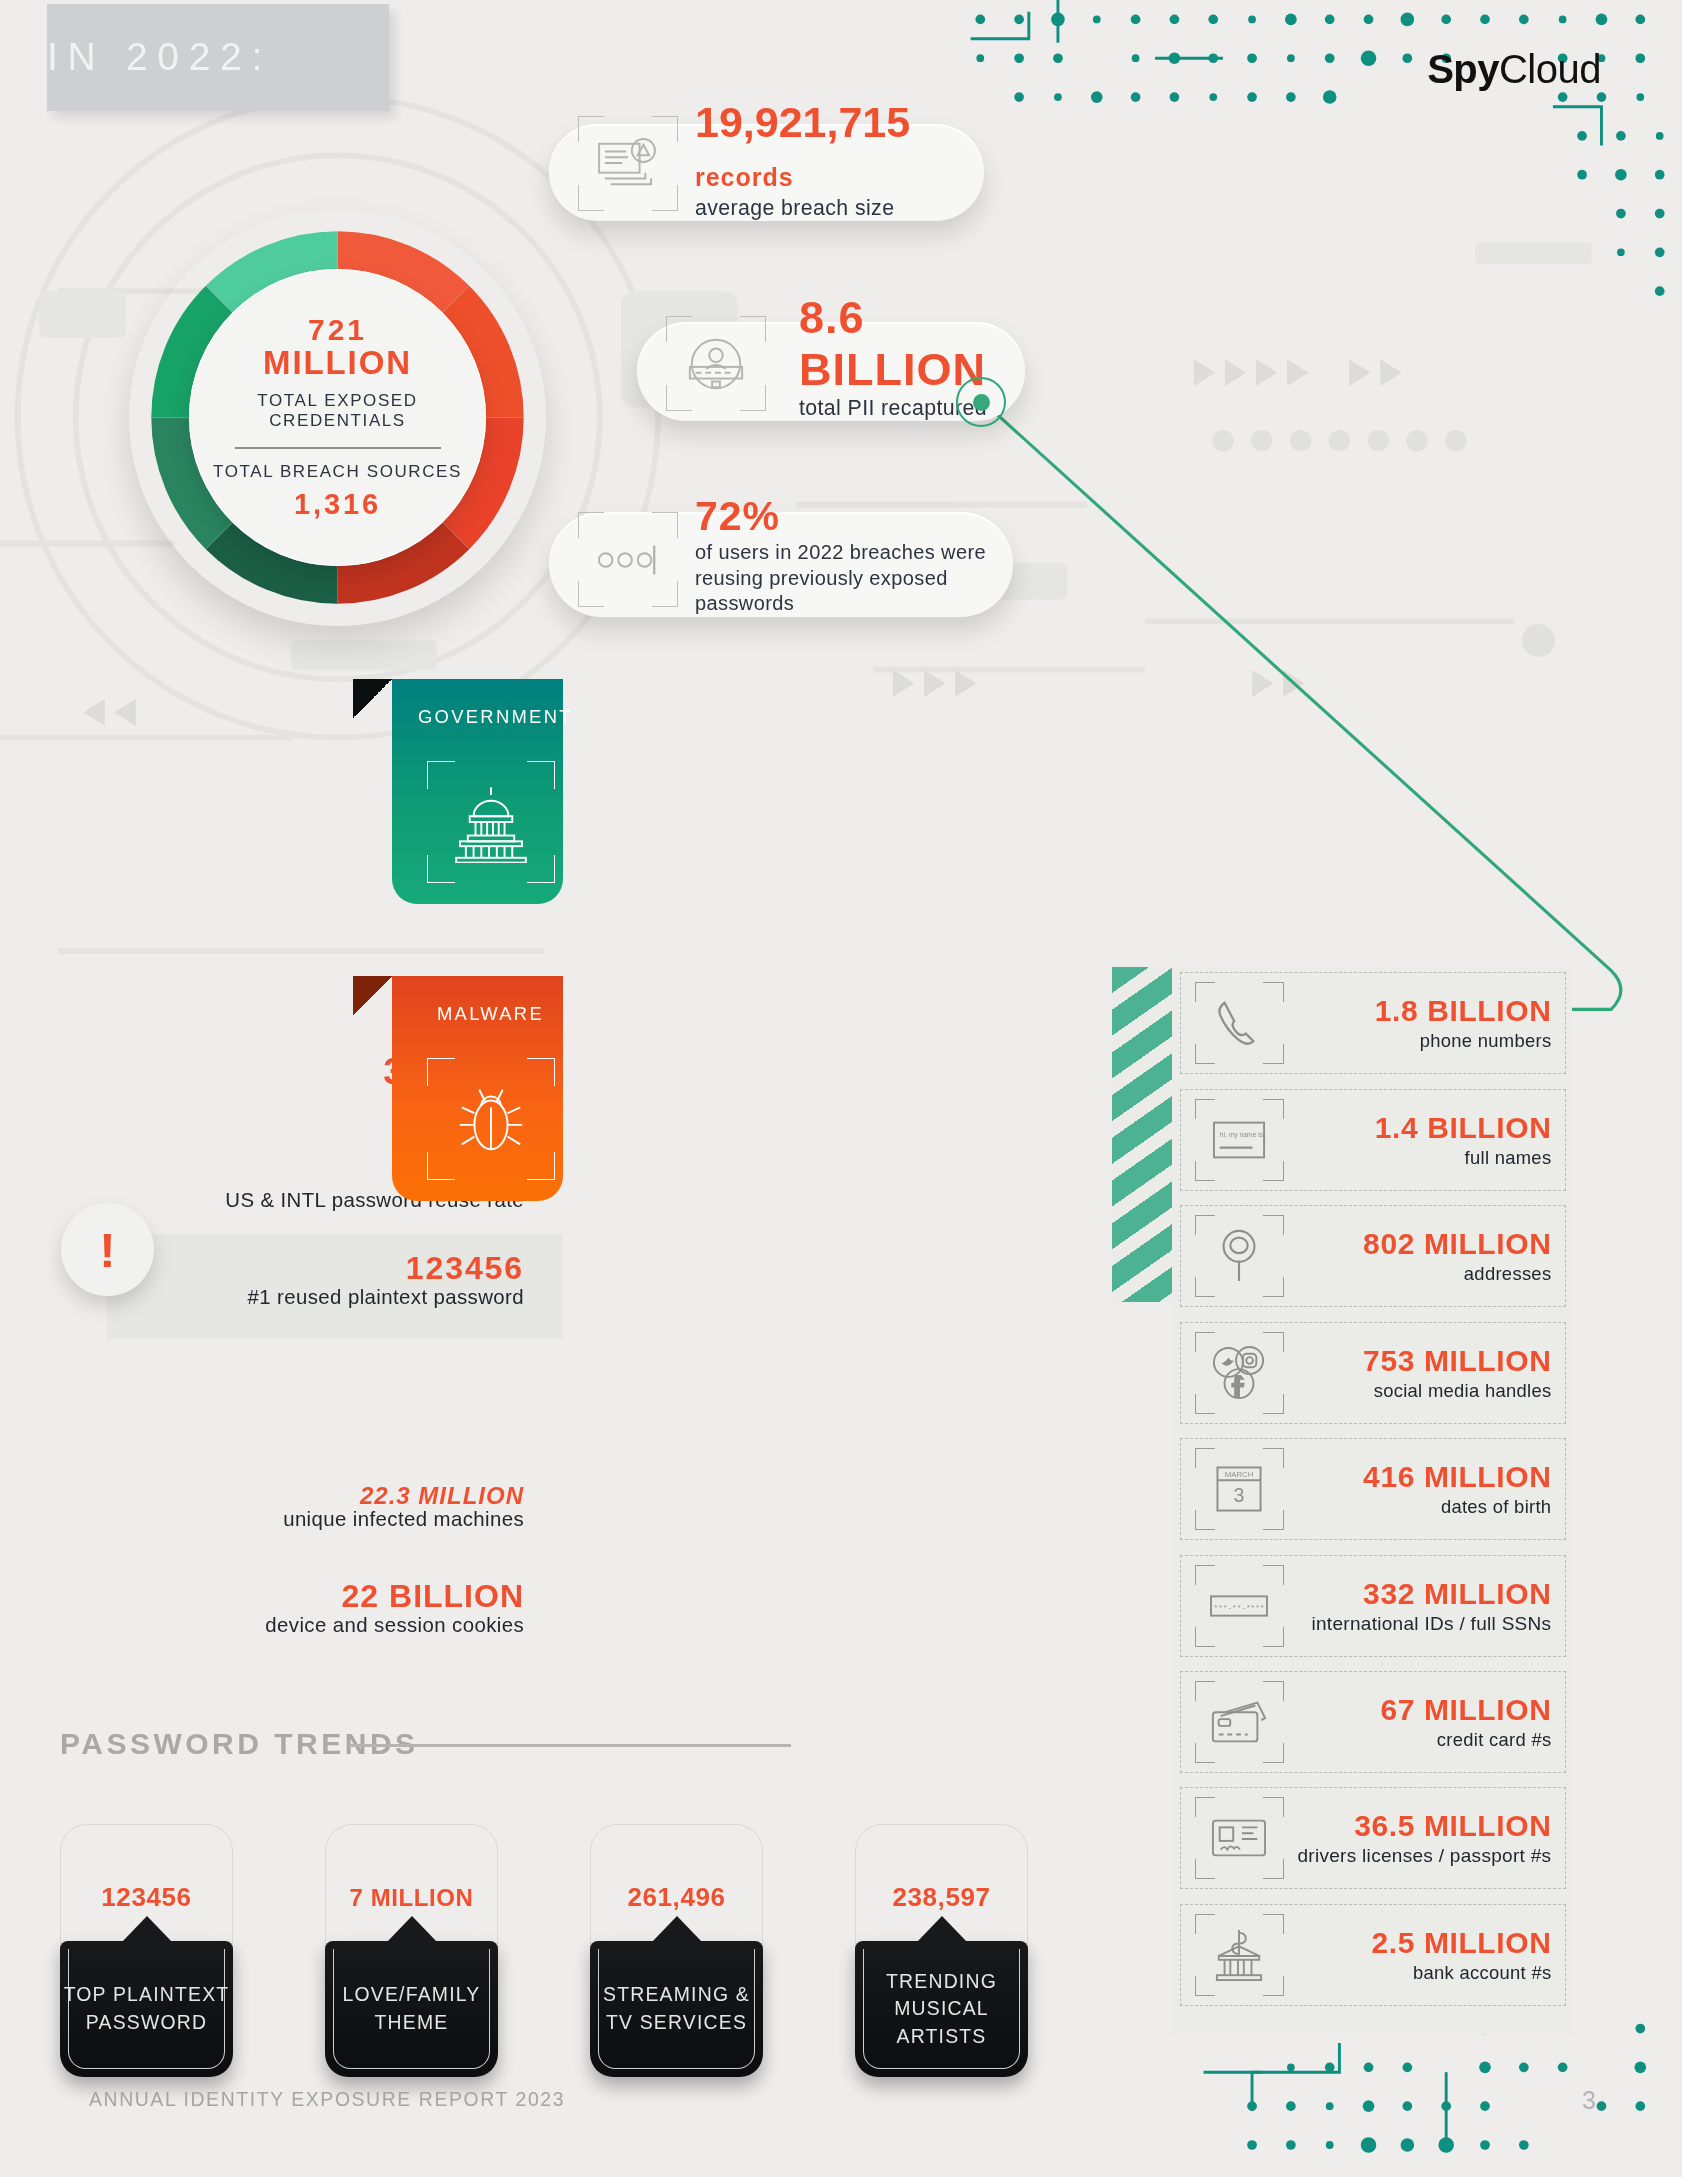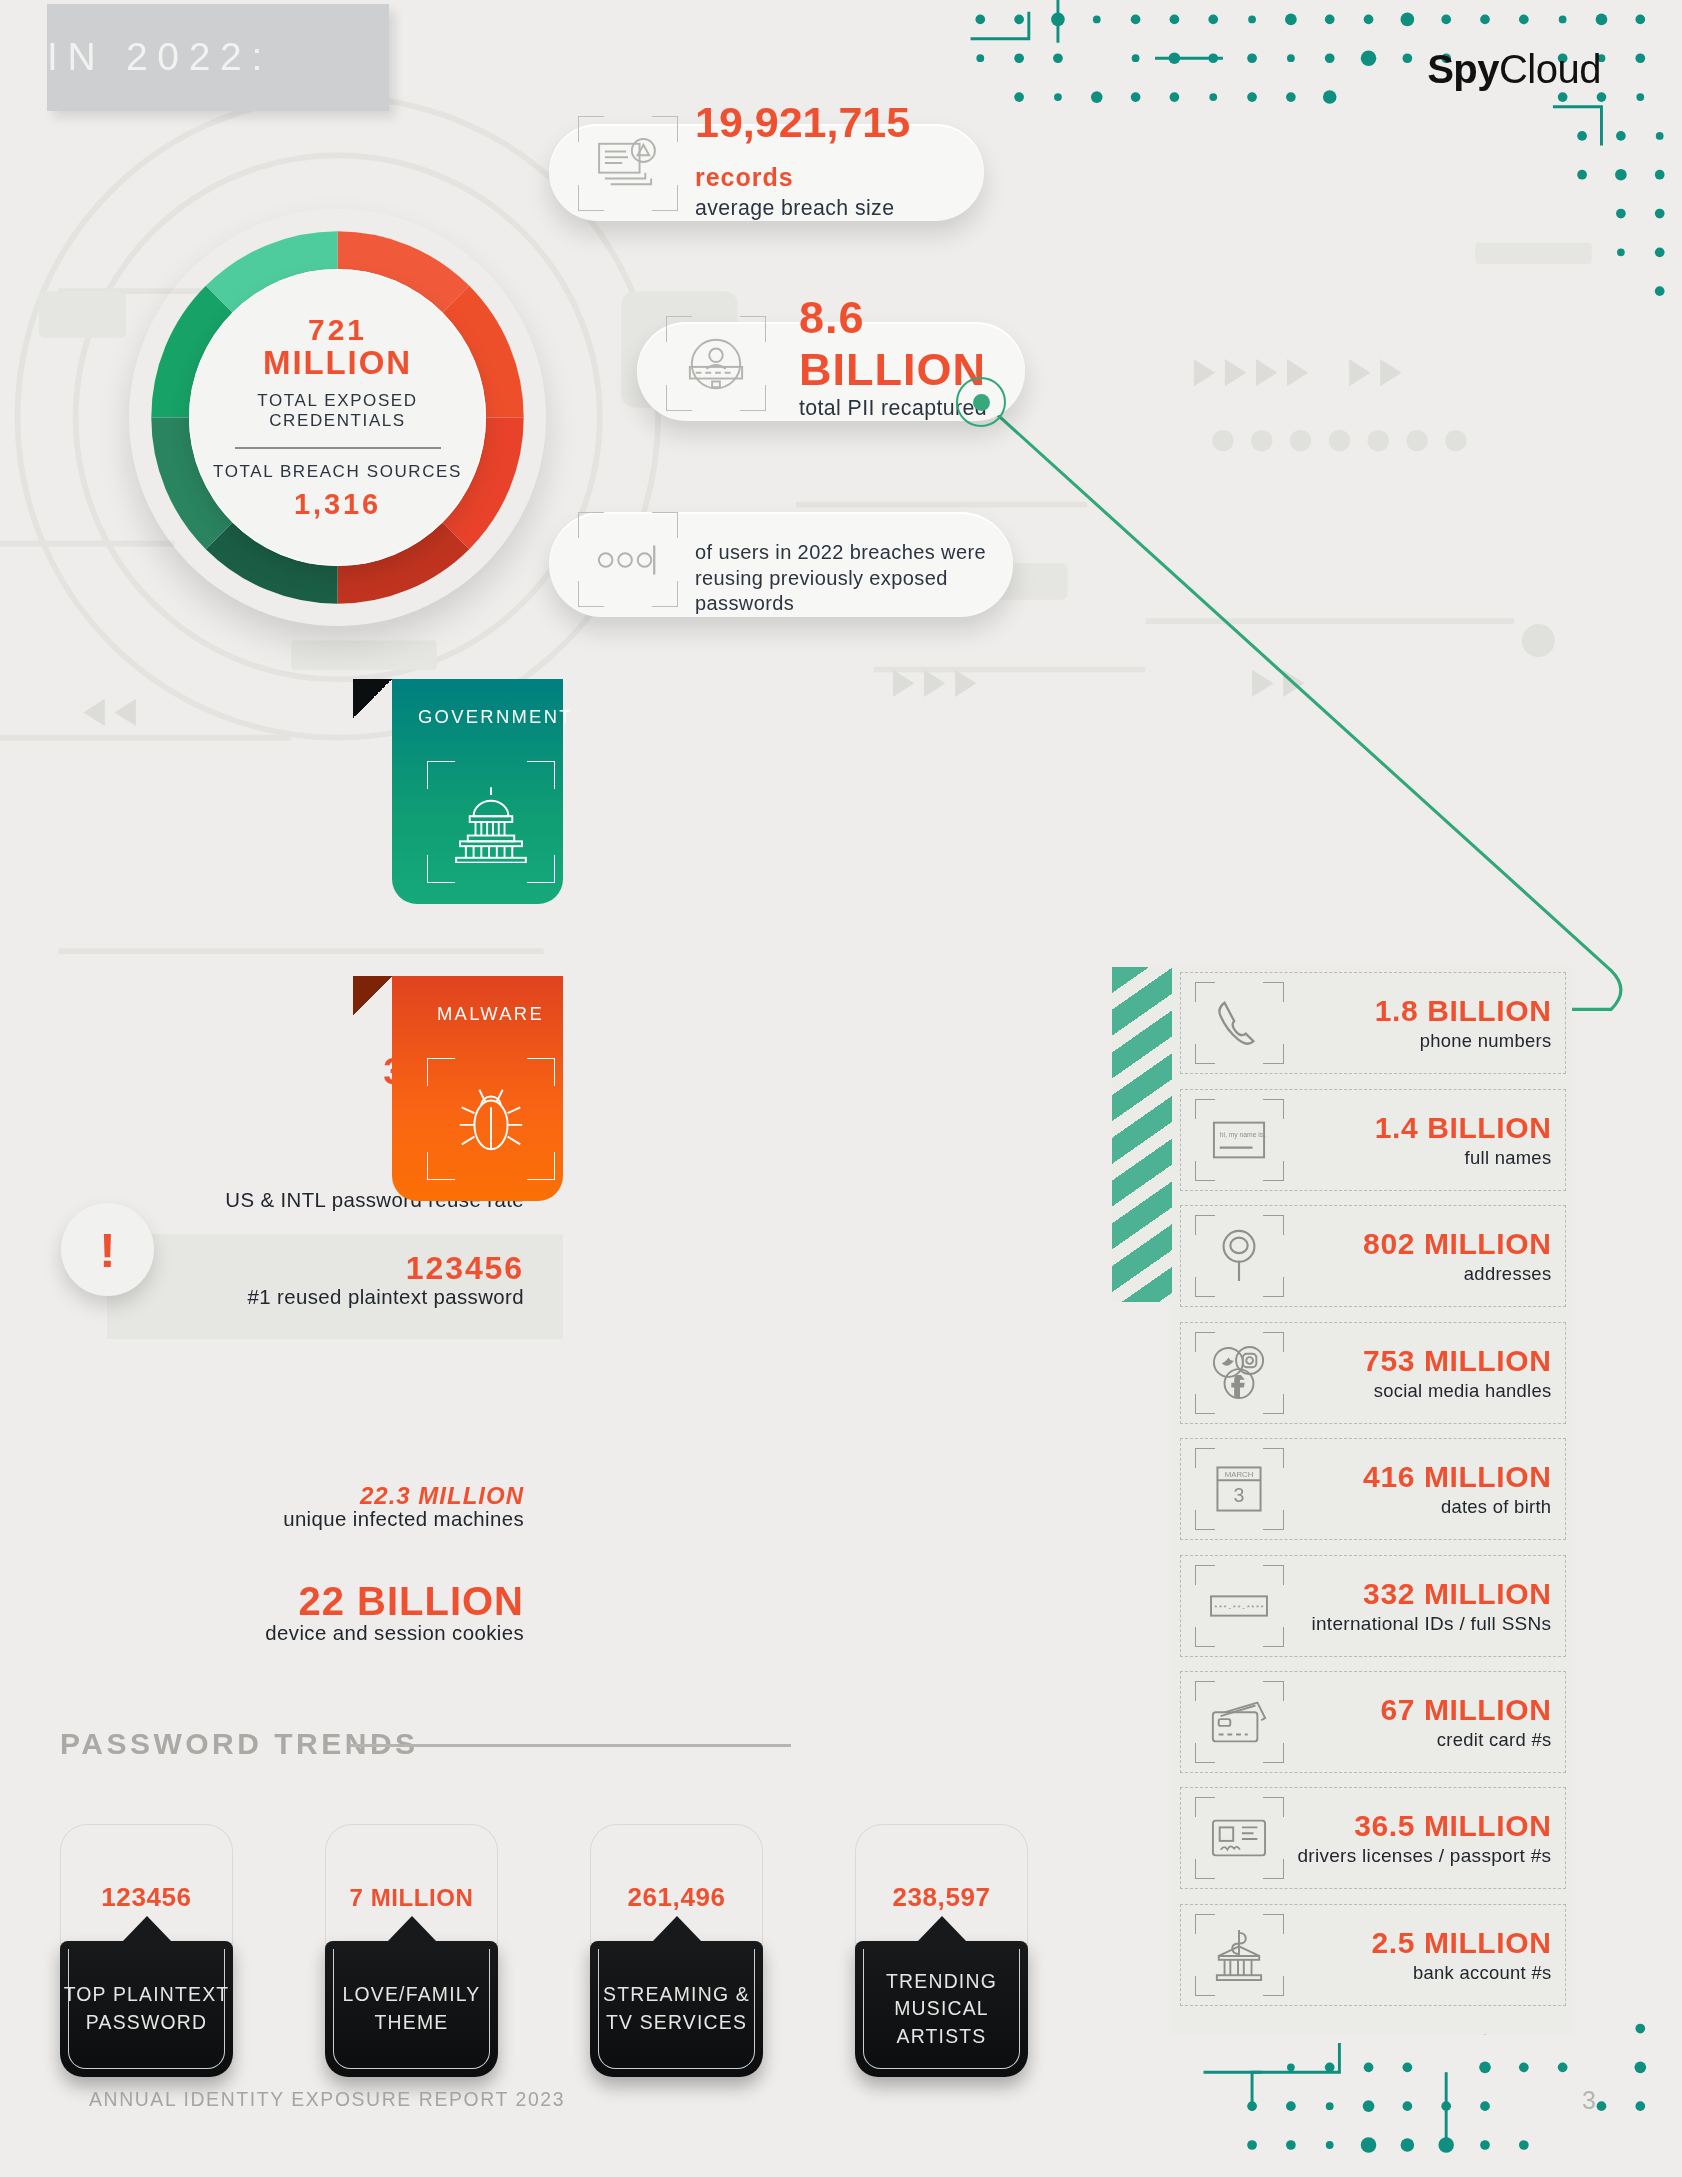--- a/index.html
+++ b/index.html
@@ -119,21 +119,21 @@
   #g2 .l { font-size:20.4px; }
   #g3 { left:116px; top:1252px; width:408px; }
   #g3 .n { font-size:32px; letter-spacing:1.9px; }
   #g3 .l { font-size:20.4px; }
   #gPanel { position:absolute; left:107px; top:1234px; width:456px; height:105px;
             background:#e6e6e3; }
   #m1 { left:116px; top:1483px; width:408px; }
   #m1 .n { font-size:24px; letter-spacing:1px;font-style:italic; }
   #m1 .l { font-size:20.4px; }
   #m2 { left:116px; top:1580px; width:408px; }
-  #m2 .n { font-size:40px; letter-spacing:1px; }
+  #m2 .n { font-size:32px; letter-spacing:1px; }
   #m2 .l { font-size:20.4px; }
 
   #bang {
     position:absolute; left:61px; top:1203px; width:93px; height:93px; border-radius:50%;
     background:#f1f1ef; box-shadow:0 9.7px 19.4px rgba(0,0,0,.15);
     display:flex; align-items:center; justify-content:center;
     color:#ef5130; font-size:49px; font-weight:700;
   }
 
   
@@ -438,20 +438,21 @@
   <div class="pill" id="pill3">
     <div class="brk"><i></i>
       <svg width="68" height="33" viewBox="0 0 70 34" fill="none" stroke="#b3b3b0" stroke-width="2">
         <circle cx="12" cy="17" r="7"></circle>
           <circle cx="32" cy="17" r="7"></circle>
           <circle cx="52" cy="17" r="7"></circle>
         <path d="M62 2 v30" stroke-width="2.4"></path>
       </svg>
     </div>
     <div class="txt">
+      <div class="pnum">72%</div>
       <div class="psub">of users in 2022 breaches were</div>
       <div class="psub">reusing previously exposed passwords</div>
     </div>
   </div>
 
   <div class="banner" id="govBanner">
     <div class="fold"></div>
     <div class="ttl">GOVERNMENT</div>
     <div class="icn">
       <div class="brkw"><i></i>

